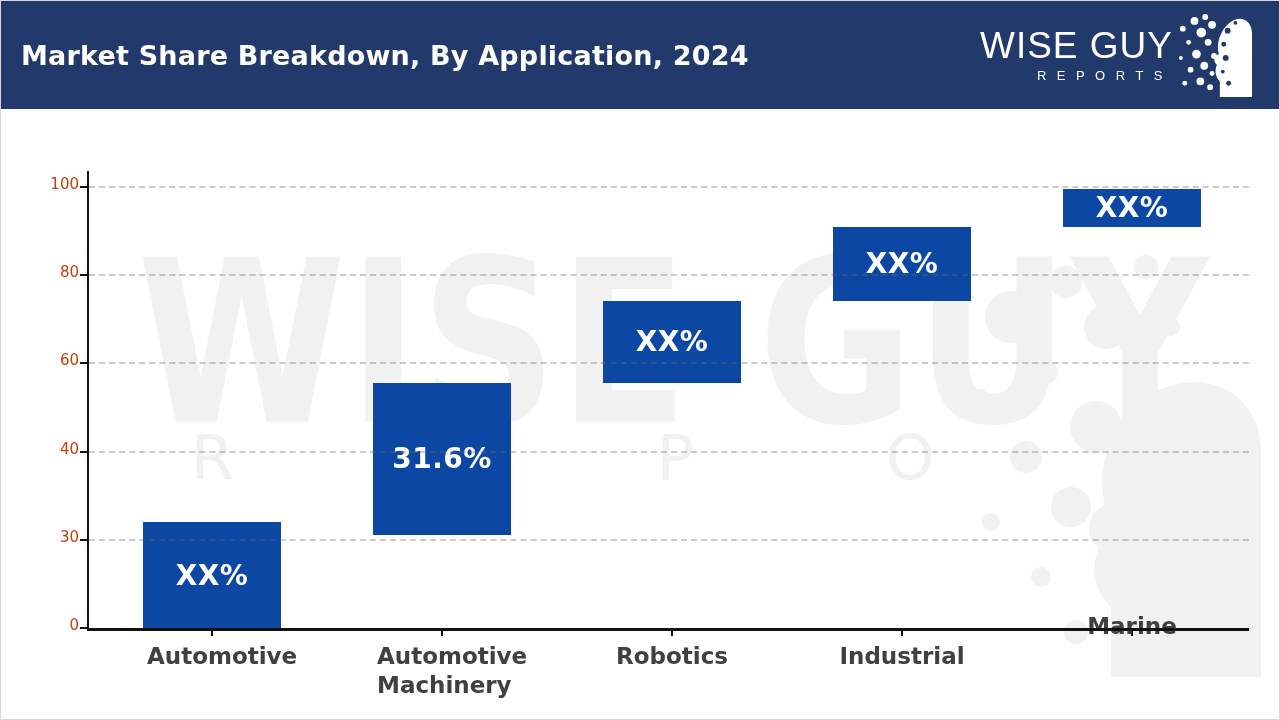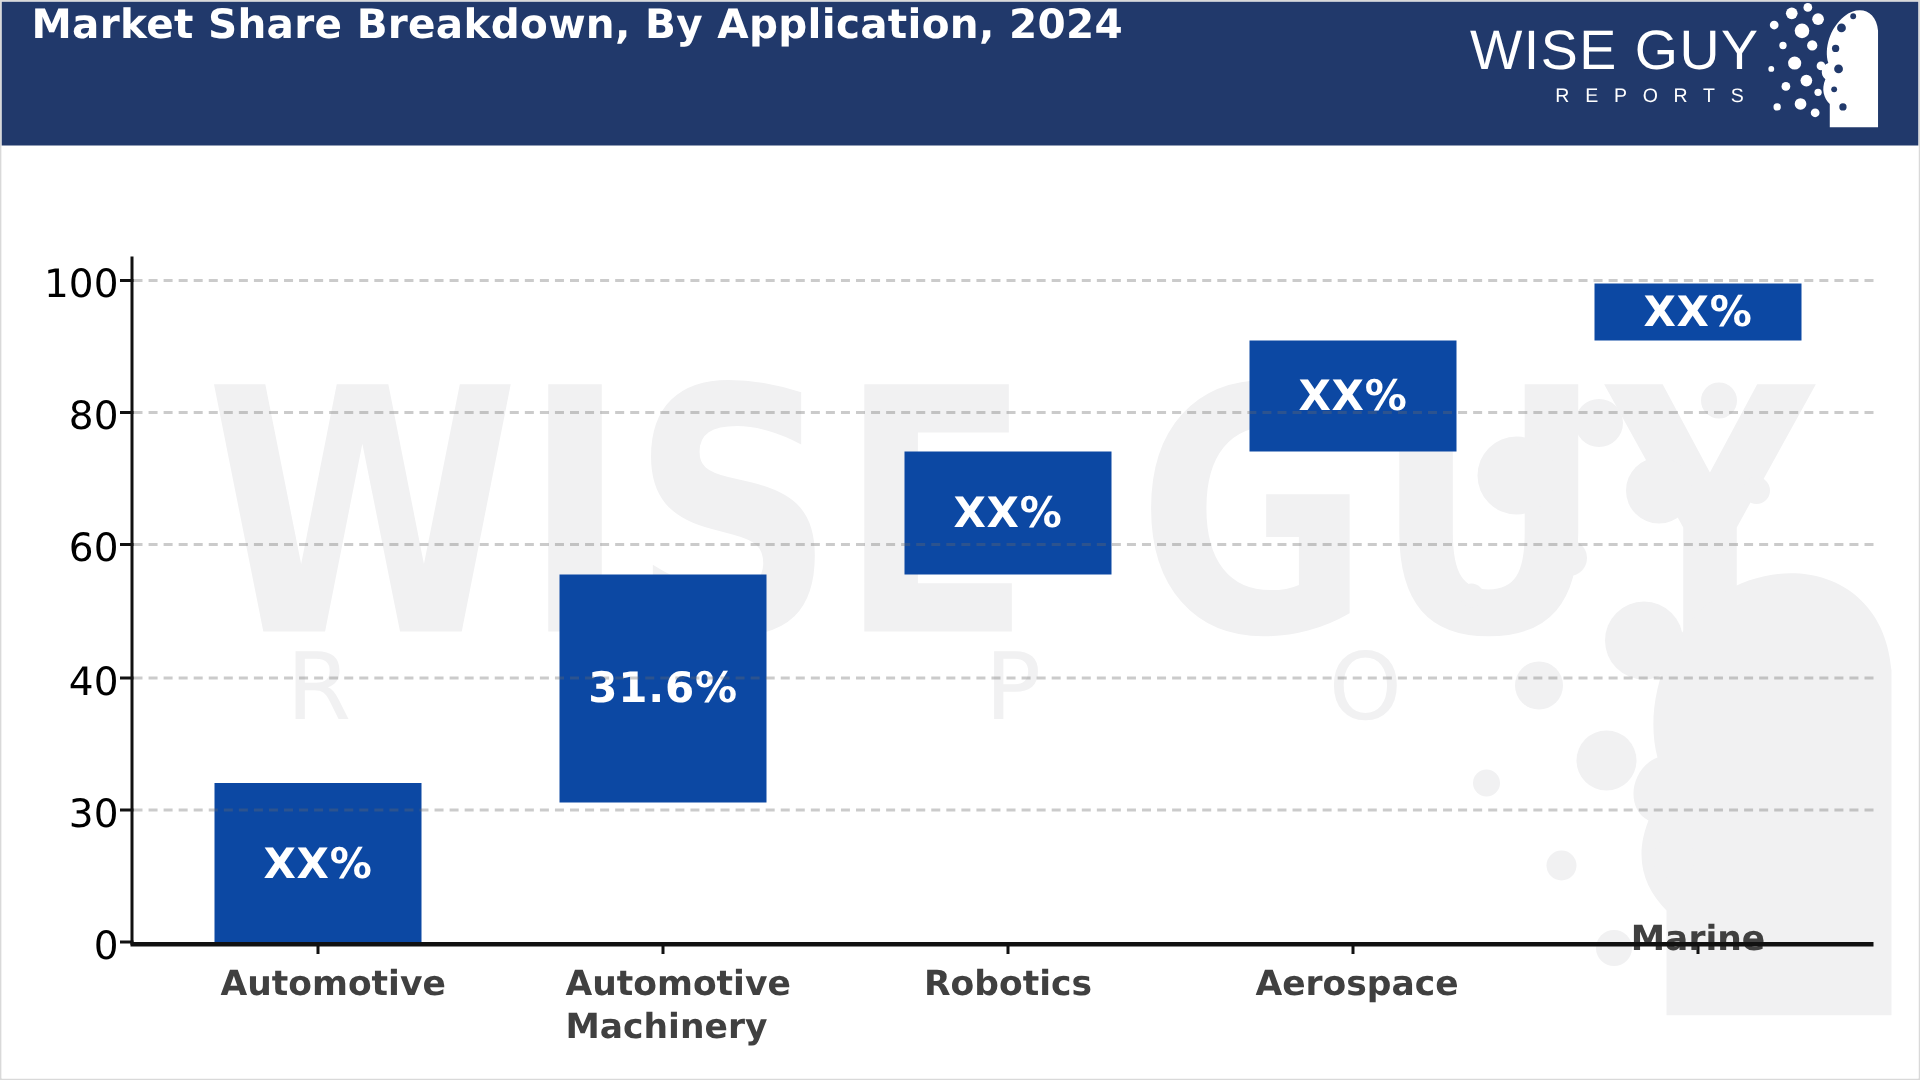--- a/index.html
+++ b/index.html
@@ -4,22 +4,22 @@
 <style>
   * { margin:0; padding:0; box-sizing:border-box; }
   html,body { background:#ffffff; }
   .stage {
     position:relative; width:1280px; height:720px; background:#ffffff;
     border:1px solid #d9d9d9; overflow:hidden;
     font-family:"DejaVu Sans", sans-serif;
   }
   
   .header {
-    position:absolute; top:0; left:0; width:100%; height:96px;
-    background:#21396b; display:flex; align-items:flex-start;
+    position:absolute; top:0; left:0; width:100%; height:108px;
+    background:#21396b; display:flex; align-items:center;
     justify-content:space-between; padding:0 26px 0 20px; z-index:10;
   }
   .title {
     color:#ffffff; font-weight:bold; font-size:27px; letter-spacing:0.2px;
     font-family:"DejaVu Sans", "Liberation Sans", sans-serif;
   }
   .logo { display:flex; align-items:center; }
   .logo-text { text-align:right; color:#ffffff; font-family:"Liberation Sans", sans-serif; margin-right:2px; }
   .logo-name { font-size:37px; line-height:1; letter-spacing:1px; font-weight:500; white-space:nowrap; }
   .logo-sub  { font-size:13px; letter-spacing:10.5px; margin-top:4px; text-indent:4px; white-space:nowrap; }
@@ -39,21 +39,21 @@
   .wm-dots { position:absolute; right:0; top:80px; z-index:1; }
   
   .gridline { position:absolute; height:0; border-top:2px dashed rgba(105,105,105,0.35); z-index:4; }
   .bar {
     position:absolute; background:#0c48a3; z-index:3;
     display:flex; align-items:center; justify-content:center;
   }
   .bar-label { color:#ffffff; font-weight:bold; font-size:28px; letter-spacing:0.5px; }
   .spine { position:absolute; background:#111111; z-index:5; }
   .ytick-label {
-    position:absolute; width:62px; text-align:right; font-size:26px; color:#000000;
+    position:absolute; width:62px; text-align:right; font-size:15px; color:#c2410c;
     z-index:5; line-height:1;
   }
   .ytick-mark { position:absolute; width:9px; height:2px; background:#111111; z-index:5; }
   .xtick-mark { position:absolute; width:2px; height:8px; background:#111111; z-index:5; }
   .xtick-label {
     position:absolute; width:130px; text-align:center; font-size:23px; font-weight:bold;
     color:#404040; z-index:5; line-height:1.25;
   }
 </style>
 </head>
@@ -155,21 +155,21 @@
         <div class="bar" style="left: 1062px; top: 92.205px; width: 138px; height: 37.485px;">
           <span class="bar-label">XX%</span>
         </div>
         <div class="xtick-mark" style="left: 210px; top: 531px;"></div>
         <div class="xtick-label" style="left: 146px; top: 545px;">Automotive</div>
         <div class="xtick-mark" style="left: 440px; top: 531px;"></div>
         <div class="xtick-label" style="left: 376px; top: 545px;">Automotive Machinery</div>
         <div class="xtick-mark" style="left: 670px; top: 531px;"></div>
         <div class="xtick-label" style="left: 606px; top: 545px;">Robotics</div>
         <div class="xtick-mark" style="left: 900px; top: 531px;"></div>
-        <div class="xtick-label" style="left: 836px; top: 545px;">Aerospace</div>
+        <div class="xtick-label" style="left: 836px; top: 545px;">Industrial</div>
         <div class="xtick-mark" style="left: 1130px; top: 531px;"></div>
         <div class="xtick-label" style="left: 1066px; top: 515px;">Marine</div>
         <div class="spine" style="left: 86px; top: 74px; width: 2px; height: 459px;"></div>
         <div class="spine" style="left: 86px; top: 531px; width: 1162px; height: 3px;"></div>
       </div>
   </div>
 
 </div>
 
 </body></html>

